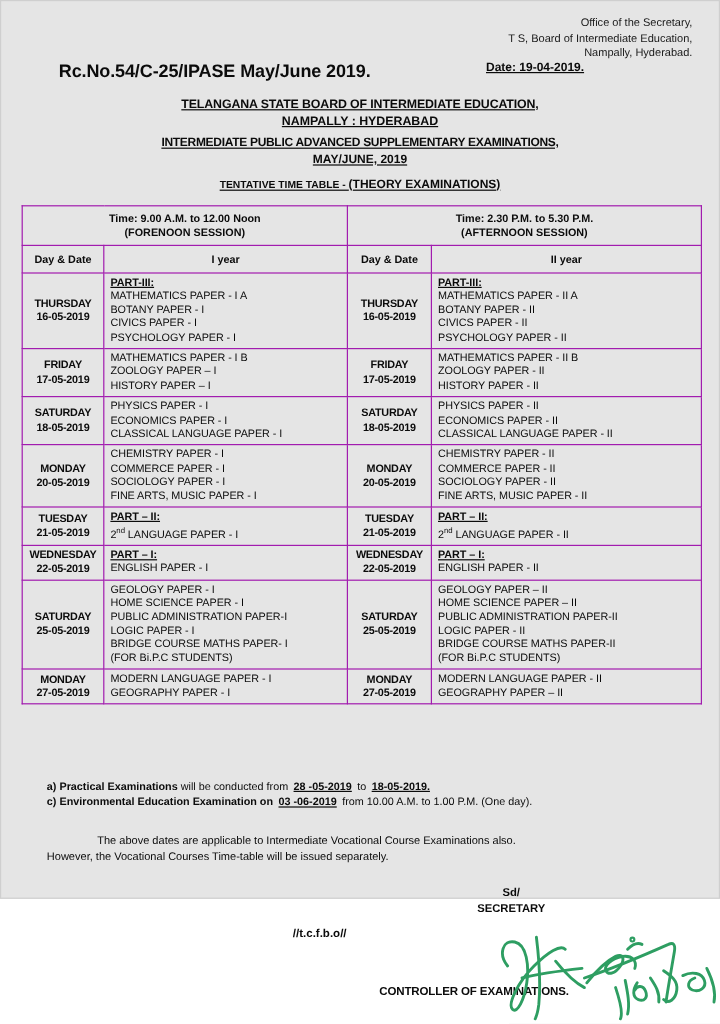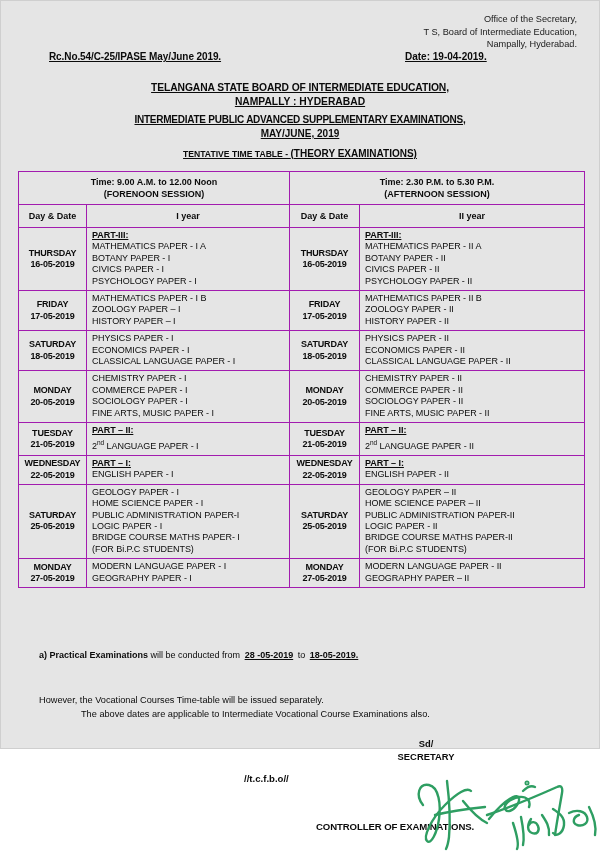--- a/index.html
+++ b/index.html
@@ -31,23 +31,22 @@
     top: 12px;
     text-align: right;
     font-size: 9.2px;
     line-height: 12.5px;
     color: #1a1a1a;
   }
   .ref-line {
     position: absolute;
     left: 48px;
     top: 50px;
-    font-size: 10px;
-    font-weight: bold;
-    text-decoration: underline;
+    font-size: 15px;
+    font-weight: bold;
     letter-spacing: -0.1px;
   }
   .date-line {
     position: absolute;
     left: 404px;
     top: 50px;
     font-size: 10px;
     font-weight: bold;
     text-decoration: underline;
   }
@@ -422,25 +421,30 @@
   </table>
 
   <div class="notes">
     <div class="nrow">
       <span class="lbl">a)</span>
       <span class="lbl">Practical Examinations</span><span> will be conducted from</span>
       <span class="dt">28 -05-2019</span>
       <span>to</span>
       <span class="dt">18-05-2019.</span>
     </div>
+    <div class="nrow">
+      <span class="lbl">c)</span>
+      <span class="lbl">Environmental Education Examination on</span>
+      <span class="dt">03 -06-2019</span><span> from 10.00 A.M. to 1.00 P.M. (One day).</span>
+    </div>
   </div>
 
   <div class="para">
+    <div><span class="indent"></span><span>The above dates are applicable to Intermediate Vocational Course Examinations also.</span></div>
     <div>However, the Vocational Courses Time-table will be issued separately.</div>
-    <div><span class="indent"></span><span>The above dates are applicable to Intermediate Vocational Course Examinations also.</span></div>
   </div>
 
   <div class="sd">
     <div>Sd/</div>
     <div>SECRETARY</div>
   </div>
   <div class="tcfbo">//t.c.f.b.o//</div>
   <div class="coe">CONTROLLER OF EXAMINATIONS.</div>
 
   <div class="sigwrap">

